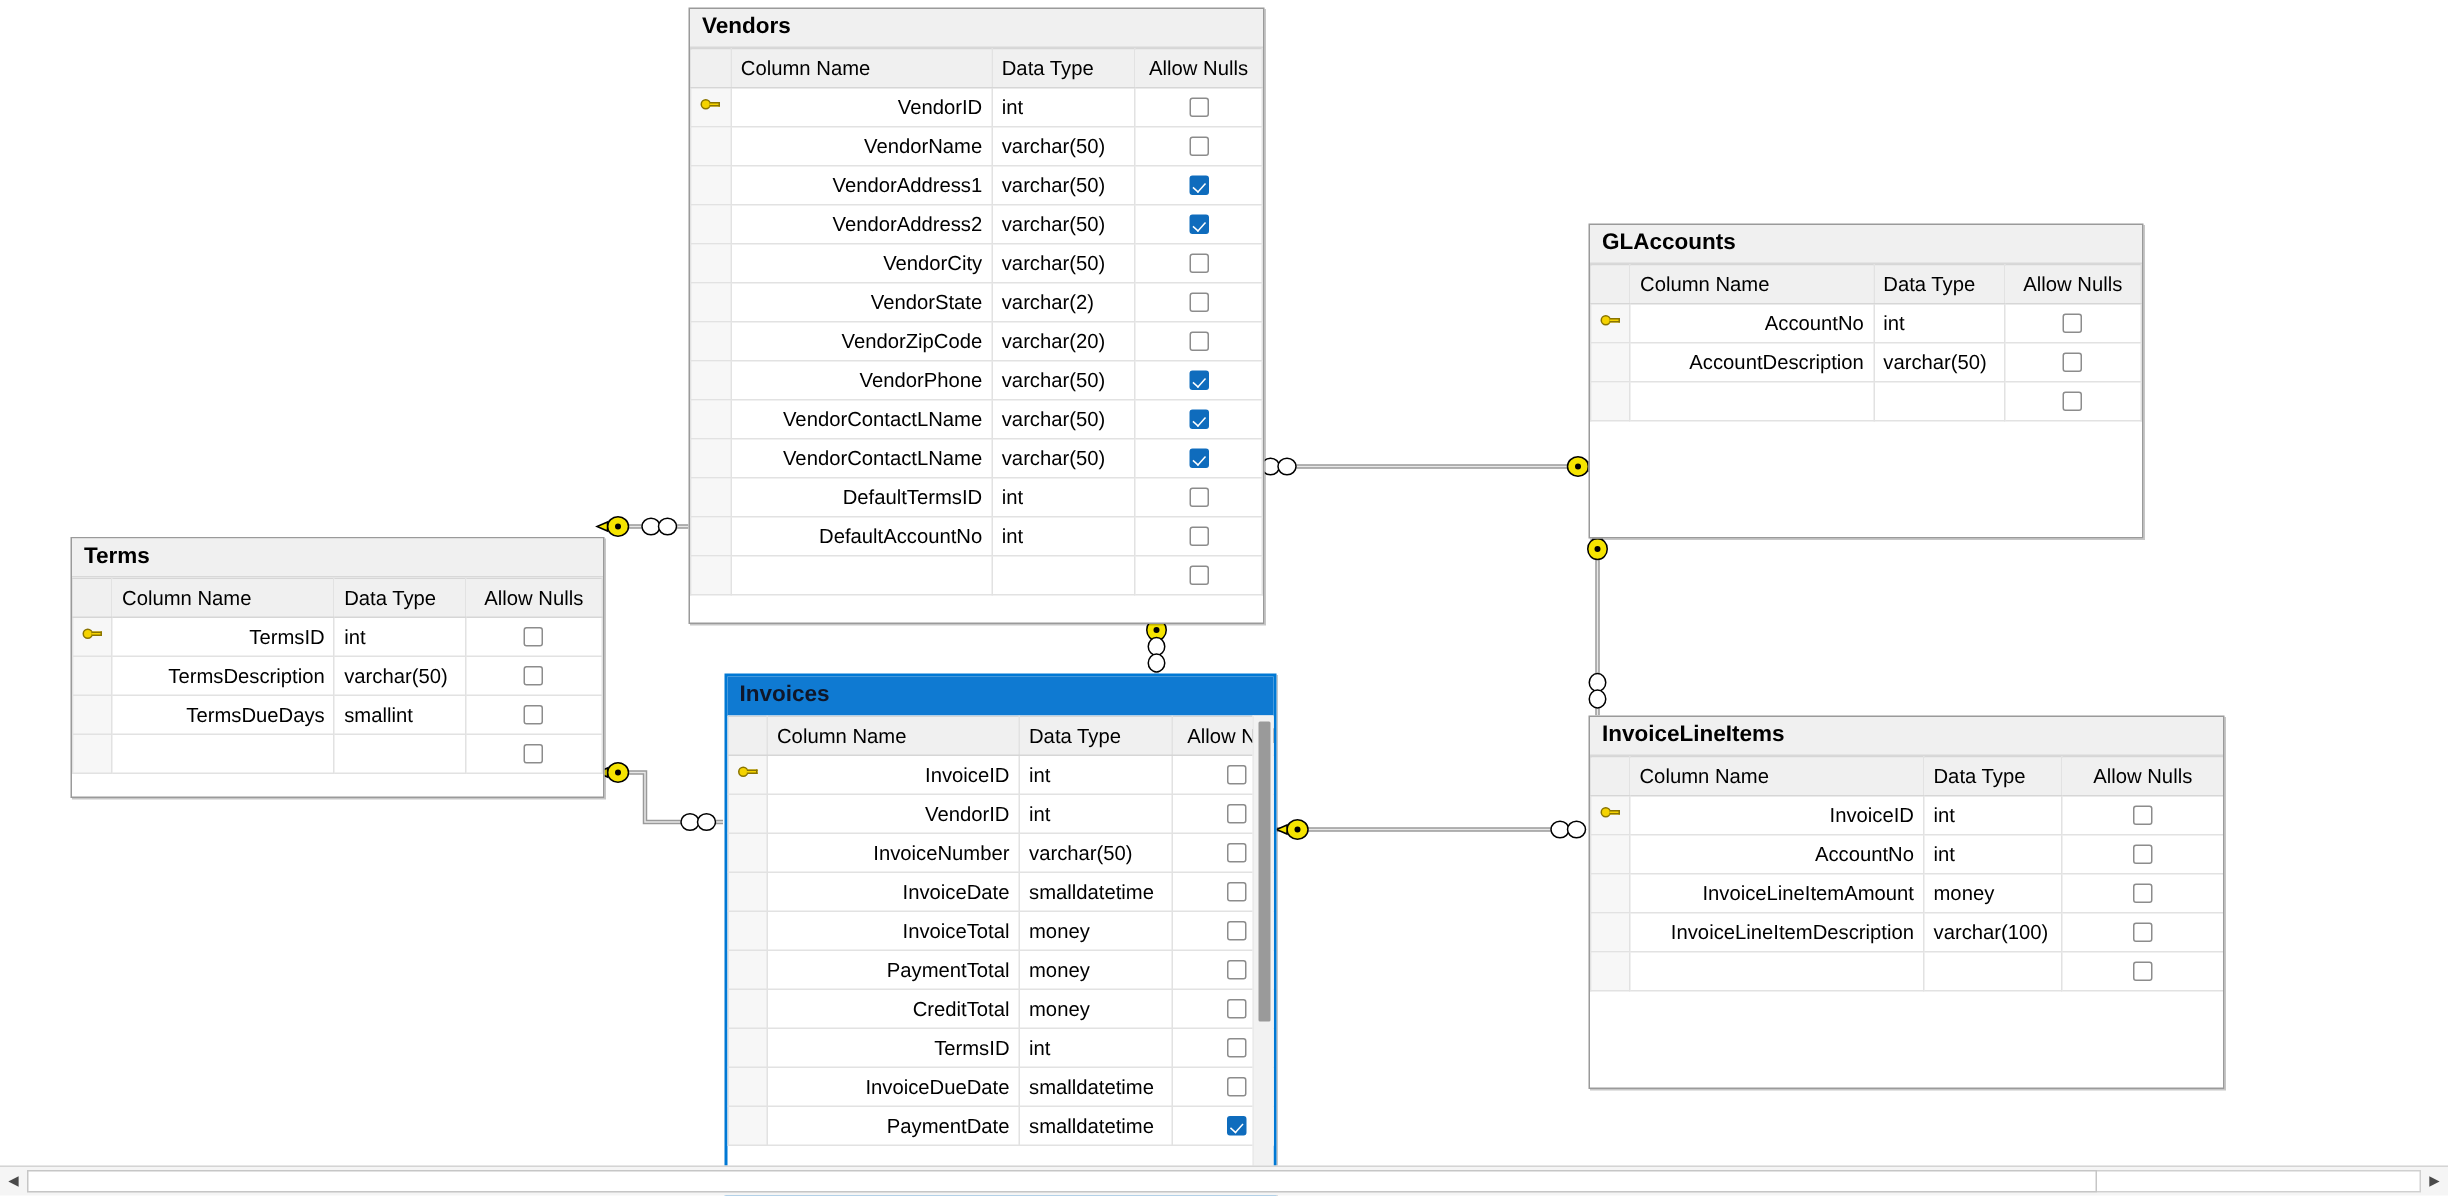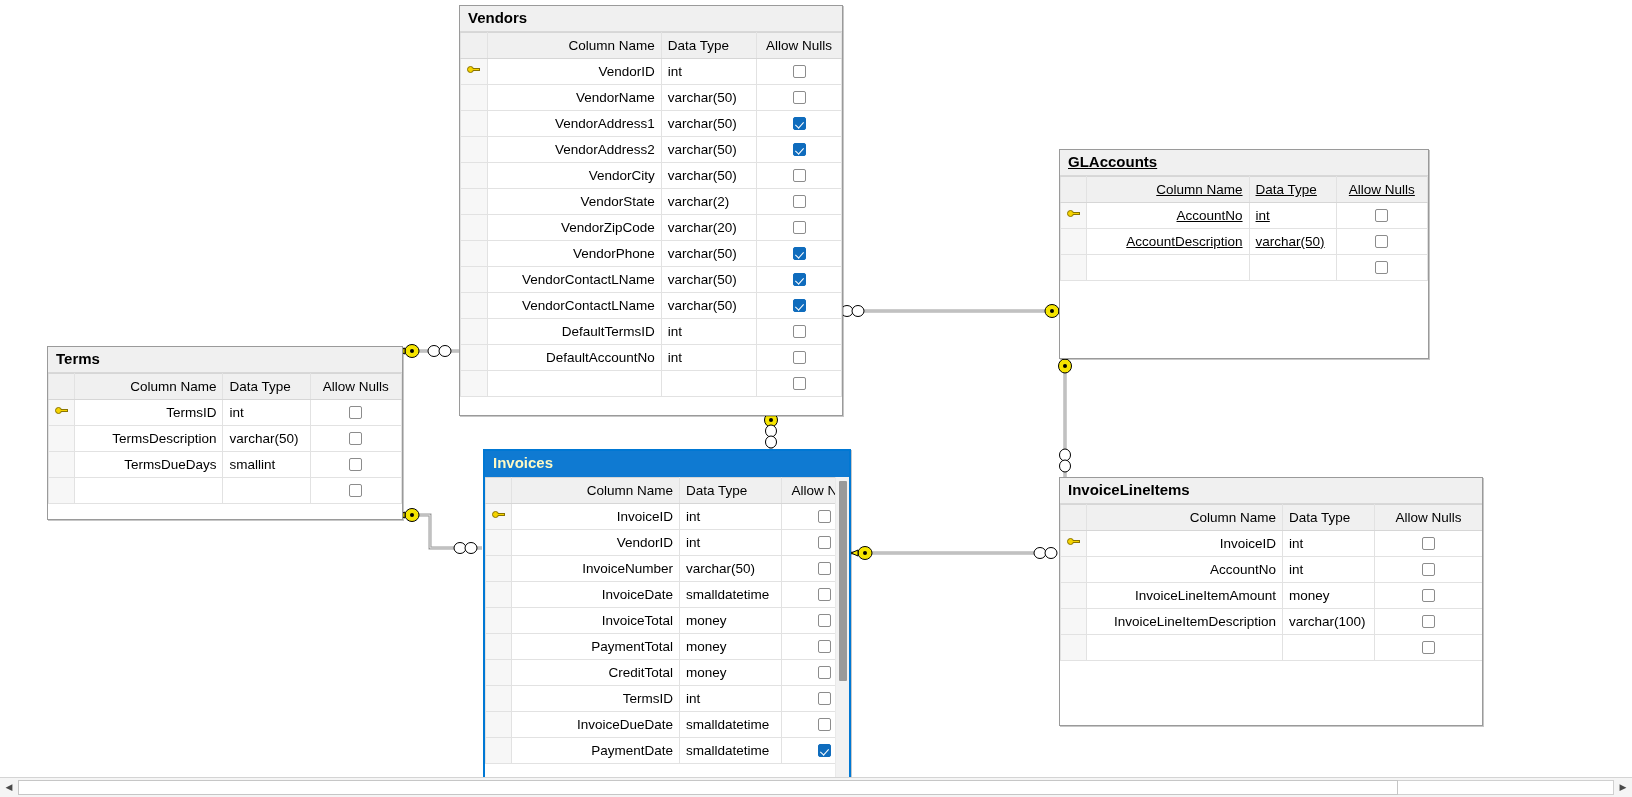--- a/index.html
+++ b/index.html
@@ -35,21 +35,21 @@
     border-bottom:1px solid #d8d8d8;
     box-sizing:border-box;
     height:26px;
   }
   .tbl.selected{
     border:2px solid #0078d4;
     box-shadow:1px 1px 0 rgba(0,0,0,.22);
   }
   .tbl.selected .titlebar{
     background:#0f7ad2;
-    color:#fef9c3;
+    color:#0f172a;
     border-bottom:none;
   }
   .grid{
     border-collapse:collapse;
     width:100%;
     table-layout:fixed;
     background:#ffffff;
   }
   .grid th,.grid td{
     border:1px solid #e2e2e2;
@@ -58,21 +58,21 @@
     padding:0 6px;
     height:25px;
     line-height:25px;
     box-sizing:border-box;
     overflow:hidden;
     white-space:nowrap;
     background:#ffffff;
   }
   .grid th{
     background:#f0f0f0;
-    text-align:right;
+    text-align:left;
     color:#000;
     border-top:1px solid #d6d6d6;
     border-bottom:1px solid #d6d6d6;
   }
   .grid th.c-key,.grid td.c-key{
     width:26px;padding:0;text-align:center;background:#f0f0f0;
   }
   .grid td.c-key{background:#f7f7f7;}
   .grid th.c-type,.grid td.c-type{text-align:left;}
   .grid th.c-type{text-align:left;}
@@ -313,21 +313,21 @@
             <tr class="filler">
               <td class="c-key"></td>
               <td class="c-name"></td>
               <td class="c-type"></td>
               <td class="c-null"><span class="cb"></span></td>
             </tr>
           </tbody>
         </table>
       </div>
     </div>
-    <div class="tbl" style="left: 47px; top: 346px; width: 356px; height: 174px;">
+    <div class="tbl" style="left: 47px; top: 358px; width: 356px; height: 174px;">
       <div class="titlebar">Terms</div>
       <div style="position: relative; overflow: hidden; height: 148px; box-sizing: border-box;">
         <table class="grid">
           <colgroup>
             <col style="width: 26px;">
             <col style="width: 146px;">
             <col style="width: 86px;">
             <col style="width: 90px;">
           </colgroup>
           <thead>
@@ -360,21 +360,21 @@
             <tr class="filler">
               <td class="c-key"></td>
               <td class="c-name"></td>
               <td class="c-type"></td>
               <td class="c-null"><span class="cb"></span></td>
             </tr>
           </tbody>
         </table>
       </div>
     </div>
-    <div class="tbl" style="left: 1059px; top: 149px; width: 370px; height: 210px; text-decoration: underline;">
+    <div class="tbl" style="left: 1059px; top: 149px; width: 370px; height: 210px;">
       <div class="titlebar">GLAccounts</div>
       <div style="position: relative; overflow: hidden; height: 184px; box-sizing: border-box;">
         <table class="grid">
           <colgroup>
             <col style="width: 26px;">
             <col style="width: 160px;">
             <col style="width: 86px;">
             <col style="width: 90px;">
           </colgroup>
           <thead>

